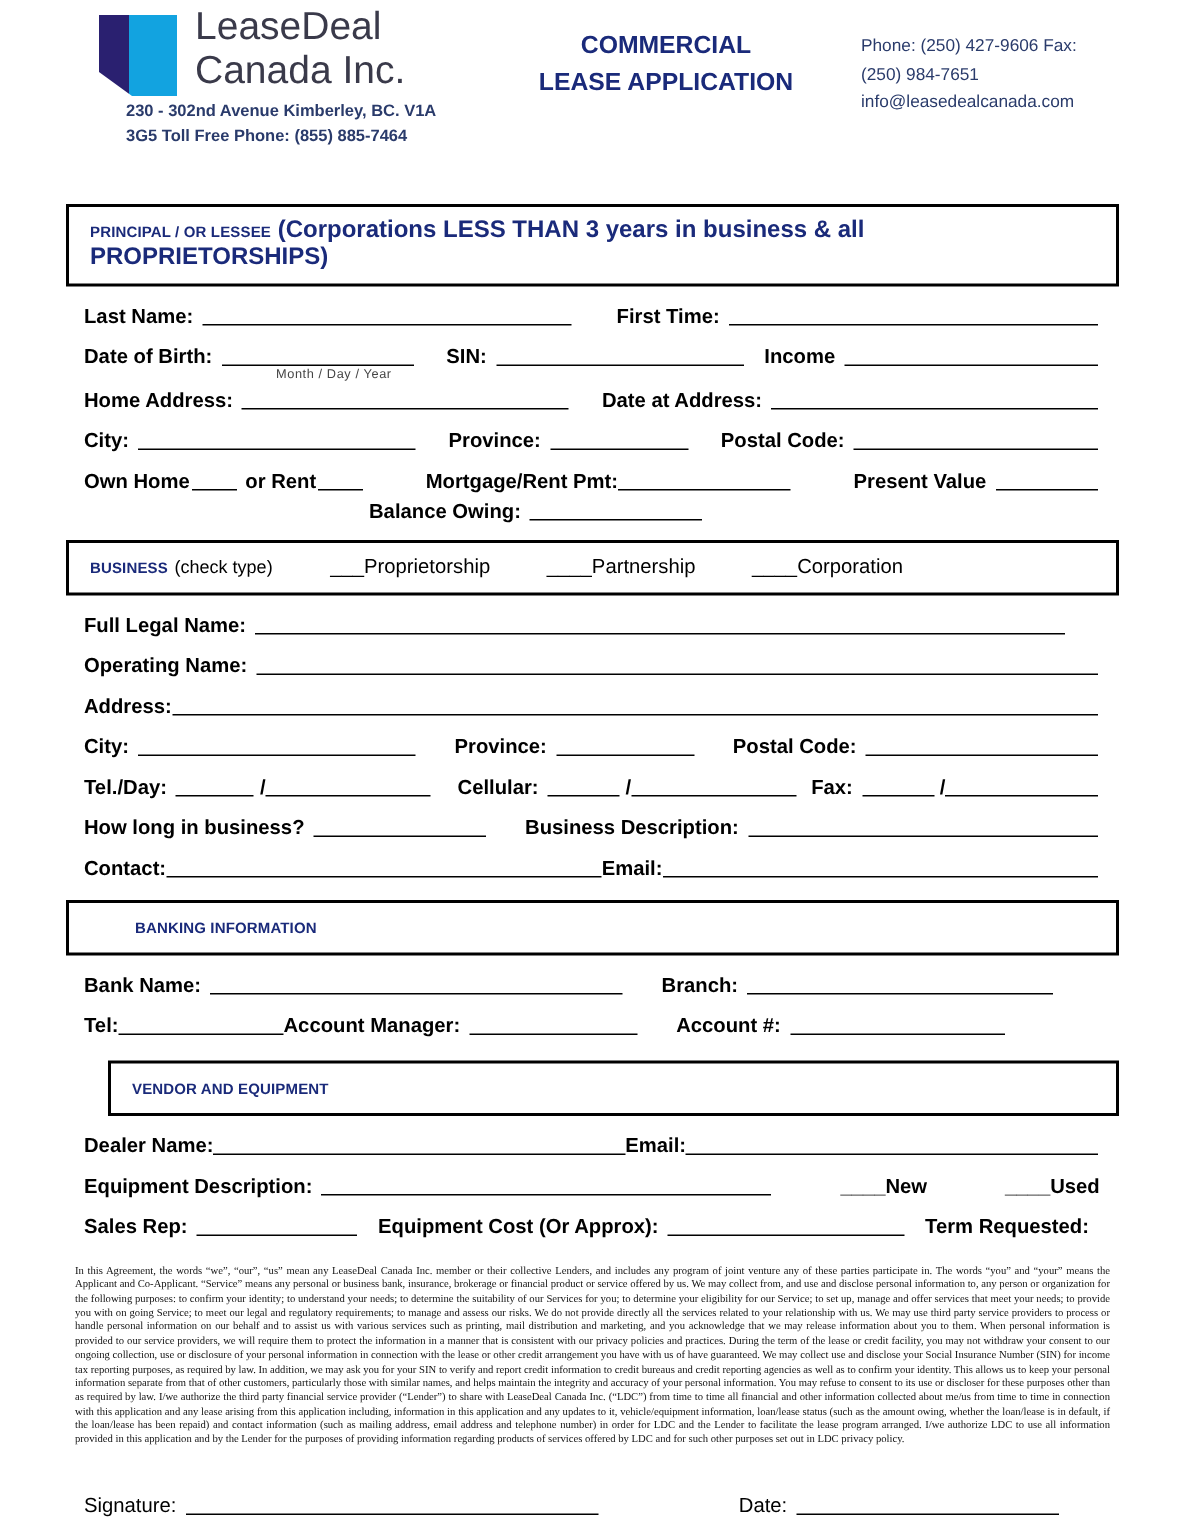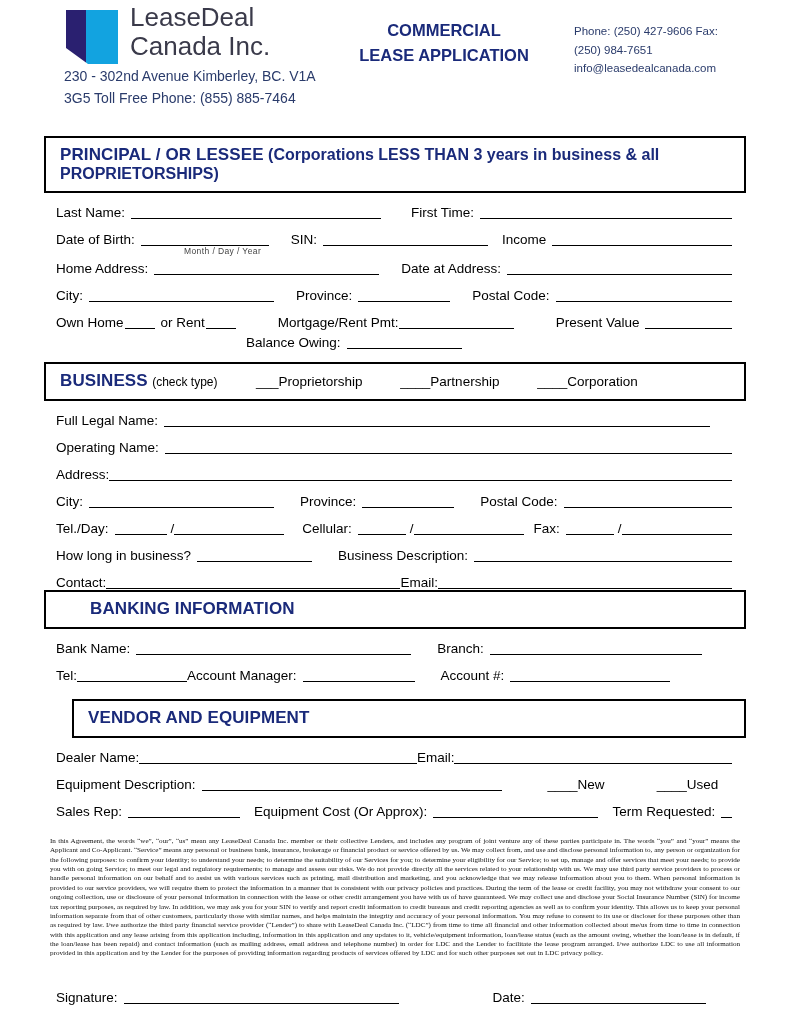--- a/index.html
+++ b/index.html
@@ -70,24 +70,24 @@
     font-size: 26px;
     color: #3a3a4a;
     letter-spacing: 0px;
     font-weight: 400;
     white-space: nowrap;
   }
   .brand-l2 { margin-top: 3px; text-align: center; }
 
   .addr {
     position: absolute;
-    left: 20px;
+    left: 40px;
     top: 66px;
-    font-size: 14px;
-    font-weight: normal;
+    font-size: 11px;
+    font-weight: bold;
     color: #2a3b6b;
     line-height: 1.55;
     white-space: nowrap;
   }
 
   .doc-title {
     position: absolute;
     left: 300px;
     top: 18px;
     width: 200px;
@@ -111,21 +111,21 @@
   
   .section-bar {
     border: 2px solid #000;
     box-sizing: border-box;
     padding: 7px 12px 8px 14px;
     margin: 0;
   }
   .section-bar .sec-title {
     color: #1a2a7a;
     font-weight: bold;
-    font-size: 17px;
+    font-size: 10px;
     letter-spacing: 0.1px;
   }
   .section-bar .sec-sub {
     color: #1a2a7a;
     font-weight: bold;
     font-size: 16px;
   }
   .section-bar .sec-sub-plain {
     color: #000;
     font-size: 12px;
@@ -142,20 +142,21 @@
   .fields {
     padding: 0 10px 0 12px;
     font-size: 13.5px;
     color: #000;
   }
   .frow {
     display: flex;
     align-items: flex-end;
     white-space: nowrap;
     margin-top: 11px;
+    font-weight: bold;
   }
   .frow.tight { margin-top: 4px; }
   .lbl { flex: none; }
   .ln {
     border-bottom: 1px solid #000;
     height: 14px;
     align-self: flex-end;
     margin: 0 4px 1px 6px;
   }
   .ln.nogap { margin-left: 0; }
@@ -357,21 +358,21 @@
     </div>
 
     <div class="frow">
       <span class="lbl">Contact:</span>
       <span class="ln grow nogap" style="margin-right:0;max-width:320px;"></span>
       <span class="lbl">Email:</span>
       <span class="ln grow nogap"></span>
     </div>
   </div>
 
-  <div class="section-bar" style="padding-left:44px;">
+  <div class="section-bar" style="margin-top:14px;padding-left:44px;">
     <span class="sec-title">BANKING INFORMATION</span>
   </div>
 
   <div class="fields">
     <div class="frow">
       <span class="lbl">Bank Name:</span>
       <span class="ln" style="width:275px;"></span>
       <span class="sp" style="width:22px;"></span>
       <span class="lbl">Branch:</span>
       <span class="ln grow" style="margin-right:34px;"></span>

